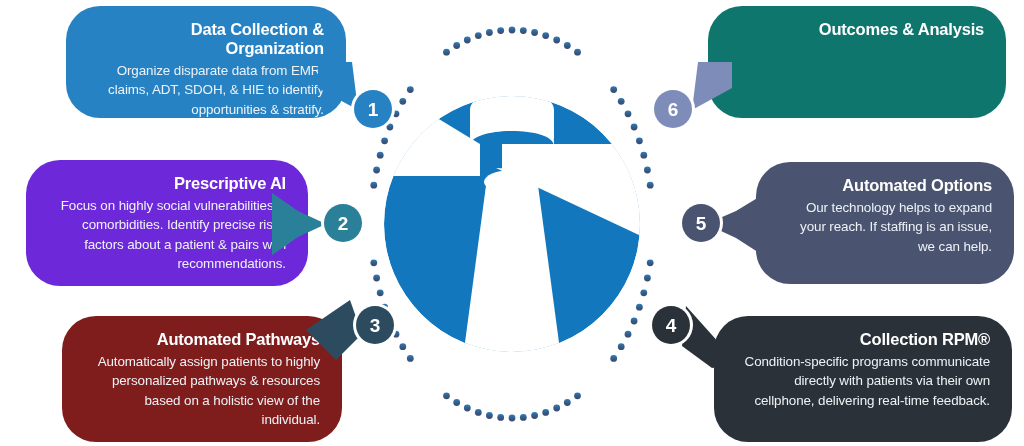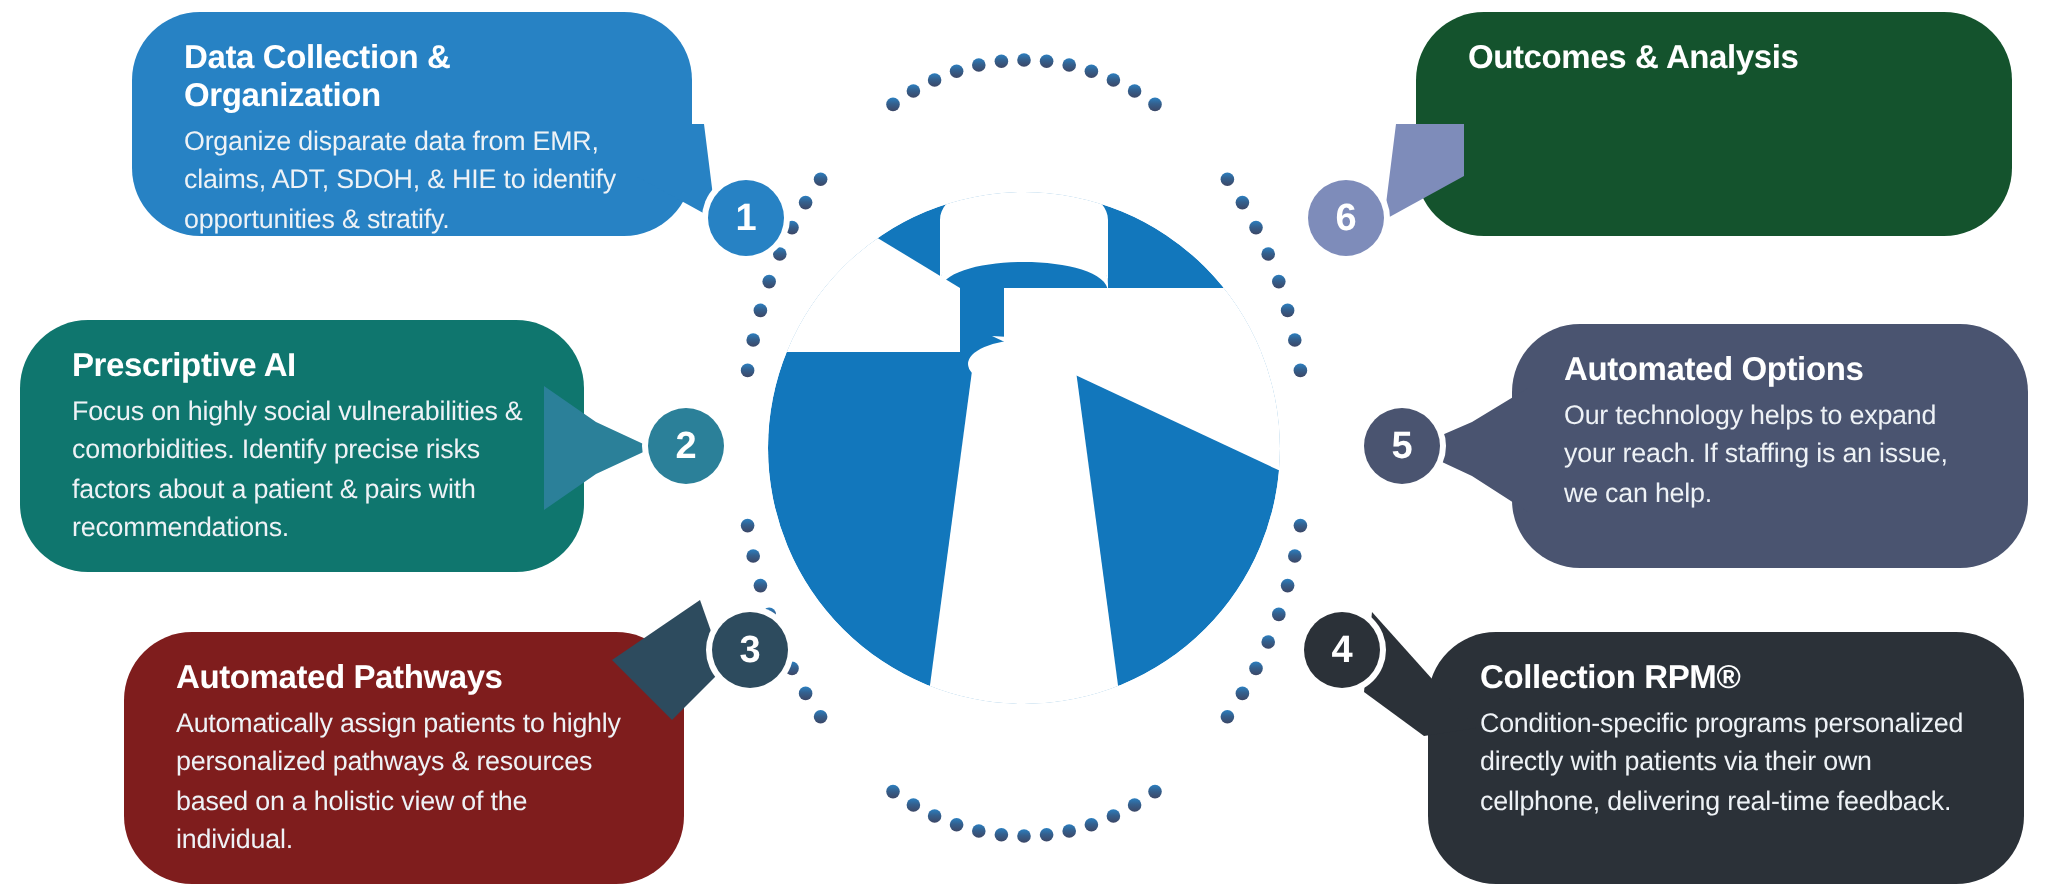--- a/index.html
+++ b/index.html
@@ -12,20 +12,21 @@
   }
   #stage{position:relative;width:1024px;height:446px;}
 
   
   .bubble{
     position:absolute;
     border-radius:34px;
     box-sizing:border-box;
     padding:14px 22px 14px 26px;
     color:#ffffff;
+    text-align:right;
   }
   .bubble .b-title{
     font-weight:bold;
     font-size:16.5px;
     line-height:1.15;
     letter-spacing:-0.2px;
     margin:0 0 3px 0;
     color:#ffffff;
   }
   .bubble .b-body{
@@ -170,53 +171,53 @@
   </div>
 
   <div class="bubble" style="left:66px;top:6px;width:280px;height:112px;background:#2782c4;">
     <div class="b-title">Data Collection &amp; Organization</div>
     <div class="b-body">Organize disparate data from EMR, claims, ADT, SDOH, &amp; HIE to identify opportunities &amp; stratify.</div>
   </div>
   <svg style="position:absolute;left:318px;top:62px;width:56px;height:60px;z-index:6;">
     <path d="M 0 0 L 34 0 L 40 48 L 0 26 Z" fill="#2782c4"></path>
   </svg>
 
-  <div class="bubble" style="left:10px;top:160px;width:282px;height:126px;background:#0f766e;">
+  <div class="bubble" style="left:26px;top:160px;width:282px;height:126px;background:#6d28d9;">
     <div class="b-title">Prescriptive AI</div>
     <div class="b-body">Focus on highly social vulnerabilities &amp; comorbidities. Identify precise risks factors about a patient &amp; pairs with recommendations.</div>
   </div>
   <svg style="position:absolute;left:272px;top:193px;width:58px;height:62px;z-index:6;">
     <path d="M 0 0 L 0 62 L 26 44 L 54 31 L 26 18 Z" fill="#2b8099"></path>
   </svg>
 
   <div class="bubble" style="left:62px;top:316px;width:280px;height:126px;background:#7f1d1d;">
     <div class="b-title">Automated Pathways</div>
     <div class="b-body">Automatically assign patients to highly personalized pathways &amp; resources based on a holistic view of the individual.</div>
   </div>
   <svg style="position:absolute;left:306px;top:300px;width:60px;height:62px;z-index:6;">
     <path d="M 0 30 L 44 0 L 56 34 L 30 60 Z" fill="#2d4b5e"></path>
   </svg>
 
   <div class="bubble" style="left:714px;top:316px;width:298px;height:126px;background:#2b3138;">
     <div class="b-title">Collection RPM®</div>
-    <div class="b-body">Condition-specific programs personalized directly with patients via their own cellphone, delivering real-time feedback.</div>
+    <div class="b-body">Condition-specific programs communicate directly with patients via their own cellphone, delivering real-time feedback.</div>
   </div>
   <svg style="position:absolute;left:682px;top:306px;width:56px;height:62px;z-index:6;">
     <path d="M 56 58 L 4 0 L 0 40 L 30 62 Z" fill="#2b3138"></path>
   </svg>
 
   <div class="bubble" style="left:756px;top:162px;width:258px;height:122px;background:#4a5470;">
     <div class="b-title">Automated Options</div>
     <div class="b-body">Our technology helps to expand your reach. If staffing is an issue, we can help.</div>
   </div>
   <svg style="position:absolute;left:706px;top:194px;width:58px;height:62px;z-index:6;">
     <path d="M 58 0 L 58 62 L 30 44 L 0 30 L 30 17 Z" fill="#4a5470"></path>
   </svg>
 
-  <div class="bubble" style="left:708px;top:6px;width:298px;height:112px;background:#14532d;">
+  <div class="bubble" style="left:708px;top:6px;width:298px;height:112px;background:#0f766e;">
     <div class="b-title">Outcomes &amp; Analysis</div>
   </div>
   <svg style="position:absolute;left:676px;top:62px;width:56px;height:60px;z-index:6;">
     <path d="M 56 0 L 22 0 L 16 48 L 56 26 Z" fill="#7e8cba"></path>
   </svg>
 
   <div class="badge" style="left:354px;top:90px;background:#2782c4;">
     <span>1</span>
   </div>
 

